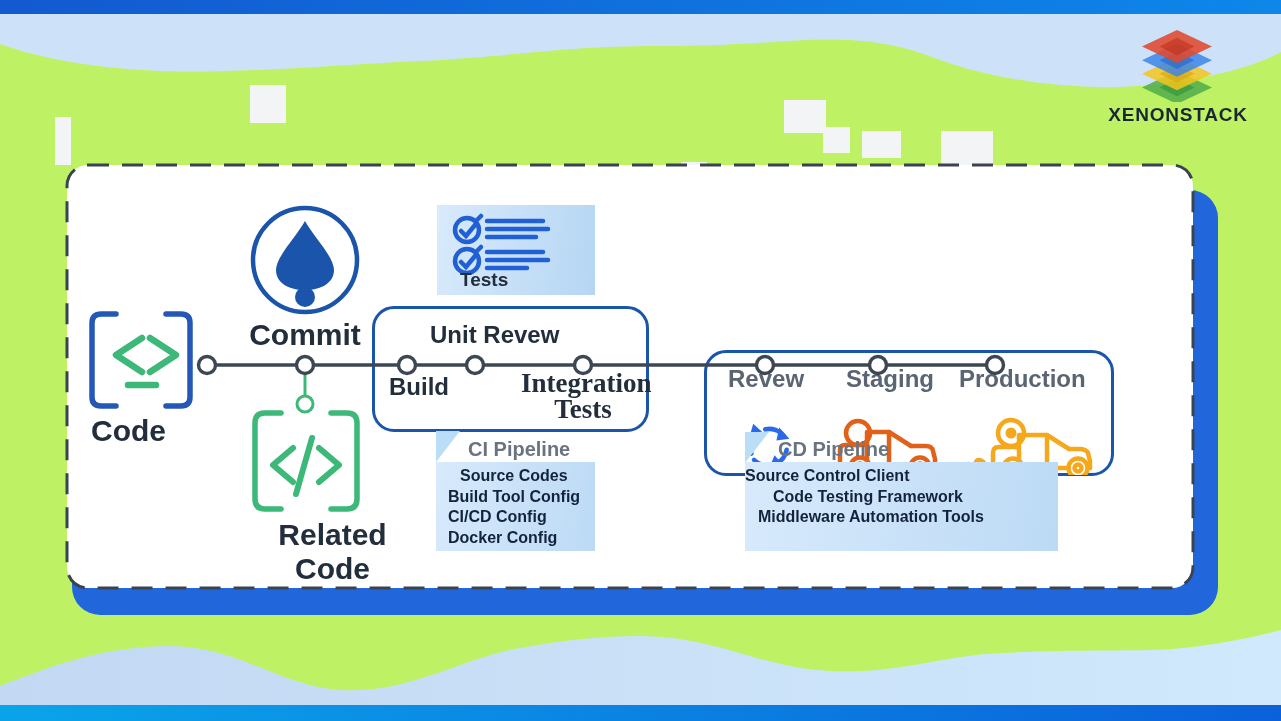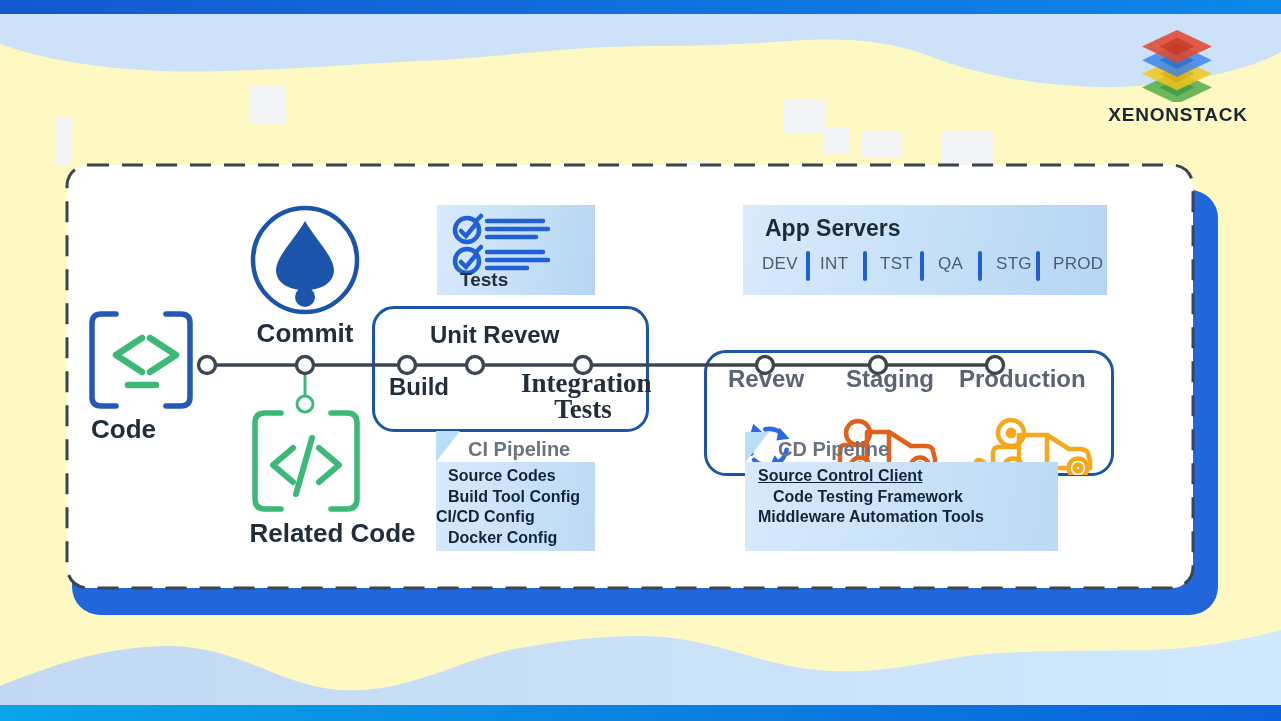--- a/index.html
+++ b/index.html
@@ -1,34 +1,34 @@
 <!DOCTYPE html>
 <html><head>
 <meta charset="utf-8">
 <style>
   html,body{margin:0;padding:0;background:#fff;}
-  #stage{position:relative;width:1281px;height:721px;overflow:hidden;background:#fef9c3;
+  #stage{position:relative;width:1281px;height:721px;overflow:hidden;background:#bef264;
          font-family:"Liberation Sans",sans-serif;}
   .abs{position:absolute;}
   
   #topbar{left:0;top:0;width:1281px;height:14px;background:linear-gradient(90deg,#1359cf,#0d87e9);}
   #bottombar{left:0;top:705px;width:1281px;height:16px;background:linear-gradient(90deg,#0aa4e9,#0b61da);}
   .sq{background:#f3f4f5;}
   
   #shadow{left:72px;top:190px;width:1146px;height:425px;border-radius:28px;background:#2266db;}
   
   .bluebox{background:linear-gradient(100deg,#d9eafc 0%,#b5d6f3 100%);}
   .callout-list{background:linear-gradient(100deg,#d8eafc 0%,#bcdaf5 100%);}
   .wedge{width:24px;height:31px;background:#b9def6;clip-path:polygon(0 0,100% 0,0 100%);}
   
   .pipebox{border:3.5px solid #1b55aa;border-radius:22px;background:transparent;}
   
   .lbl-dark{color:#232e3c;font-weight:600;}
   .lbl-gray{color:#5a6473;font-weight:600;}
-  .t26{font-size:26px;}
+  .t26{font-size:30px;}
   .t24{font-size:24px;}
   .t23{font-size:27px;line-height:26px;font-family:Liberation Serif, serif;}
   .t19{font-size:19px;}
   .servers-title{font-size:23px;font-weight:600;color:#1d2a38;}
   .server-name{font-size:17px;color:#4b5b77;letter-spacing:.3px;}
   .server-sep{width:4px;height:30px;background:#1c60d2;border-radius:2px;}
   .list-item{font-size:16px;font-weight:600;color:#14233d;line-height:20.5px;}
   .callout-title{font-size:20px;font-weight:600;color:#6a7480;}
   #logo-text{font-size:19px;font-weight:700;color:#1b2735;letter-spacing:.8px;text-align:center;}
   .center{text-align:center;}
@@ -86,34 +86,20 @@
         <path d="M10,49 l5,5 9,-11"></path>
         <path d="M25,39 l5,-5"></path>
         <path d="M36,39 H92"></path>
           <path d="M36,47 H97"></path>
           <path d="M36,55 H76"></path>
       </g>
     </svg>
     <div class="abs lbl-dark t19" style="left:23px;top:64px;">Tests</div>
   </div>
 
-  <div class="abs bluebox" style="left:743px;top:205px;width:364px;height:90px;">
-    <div class="abs servers-title" style="left:22px;top:10px;">App Servers</div>
-    <div class="abs server-name" style="left:19px;top:49px;">DEV</div>
-    <div class="abs server-sep" style="left:63px;top:46px;"></div>
-    <div class="abs server-name" style="left:77px;top:49px;">INT</div>
-    <div class="abs server-sep" style="left:120px;top:46px;"></div>
-    <div class="abs server-name" style="left:137px;top:49px;">TST</div>
-    <div class="abs server-sep" style="left:177px;top:46px;"></div>
-    <div class="abs server-name" style="left:195px;top:49px;">QA</div>
-    <div class="abs server-sep" style="left:235px;top:46px;"></div>
-    <div class="abs server-name" style="left:253px;top:49px;">STG</div>
-    <div class="abs server-sep" style="left:293px;top:46px;"></div>
-    <div class="abs server-name" style="left:310px;top:49px;">PROD</div>
-  </div>
 
   <div class="abs pipebox" style="left:372px;top:306px;width:271px;height:120px;">
     <div class="abs lbl-dark t24" style="left:55px;top:12px;">Unit Revew</div>
     <div class="abs lbl-dark t24" style="left:14px;top:64px;">Build</div>
     <div class="abs lbl-dark t23 center" style="left:146px;top:61px;width:124px;">
       <div>Integration</div>
       <div>Tests</div>
     </div>
   </div>
 
@@ -218,30 +204,30 @@
       <circle cx="765" cy="365" r="8.5"></circle>
       <circle cx="878" cy="365" r="8.5"></circle>
       <circle cx="995" cy="365" r="8.5"></circle>
     </g>
     <circle cx="305" cy="404" r="8" fill="#fff" stroke="#3cb878" stroke-width="3"></circle>
   </svg>
 
   <div class="abs wedge" style="left:436px;top:431px;"></div>
   <div class="abs callout-title" style="left:468px;top:438px;">CI Pipeline</div>
   <div class="abs callout-list" style="left:436px;top:462px;width:159px;height:89px;padding-top:4px;box-sizing:border-box;">
-    <div class="list-item" style="padding-left:12px;">Source Codes</div>
+    <div class="list-item" style="padding-left:24px;">Source Codes</div>
     <div class="list-item" style="padding-left:12px;">Build Tool Config</div>
-    <div class="list-item" style="">CI/CD Config</div>
+    <div class="list-item" style="padding-left:12px;">CI/CD Config</div>
     <div class="list-item" style="padding-left:12px;">Docker Config</div>
   </div>
 
   <div class="abs wedge" style="left:745px;top:432px;"></div>
   <div class="abs callout-title" style="left:778px;top:438px;">CD Pipeline</div>
   <div class="abs callout-list" style="left:745px;top:462px;width:313px;height:89px;padding-top:4px;box-sizing:border-box;">
-    <div class="list-item" style="padding-left:13px;text-decoration:underline;">Source Control Client</div>
+    <div class="list-item" style="">Source Control Client</div>
     <div class="list-item" style="padding-left:28px;">Code Testing Framework</div>
     <div class="list-item" style="padding-left:13px;">Middleware Automation Tools</div>
   </div>
 
   <svg class="abs" style="left:0;top:600px;" width="1281" height="121" viewBox="0 0 1281 121">
     <defs>
       <linearGradient id="bw" x1="0" y1="0" x2="1" y2="0">
         <stop offset="0" stop-color="#c3d8f3"></stop>
         <stop offset="1" stop-color="#d0e9fc"></stop>
       </linearGradient>

